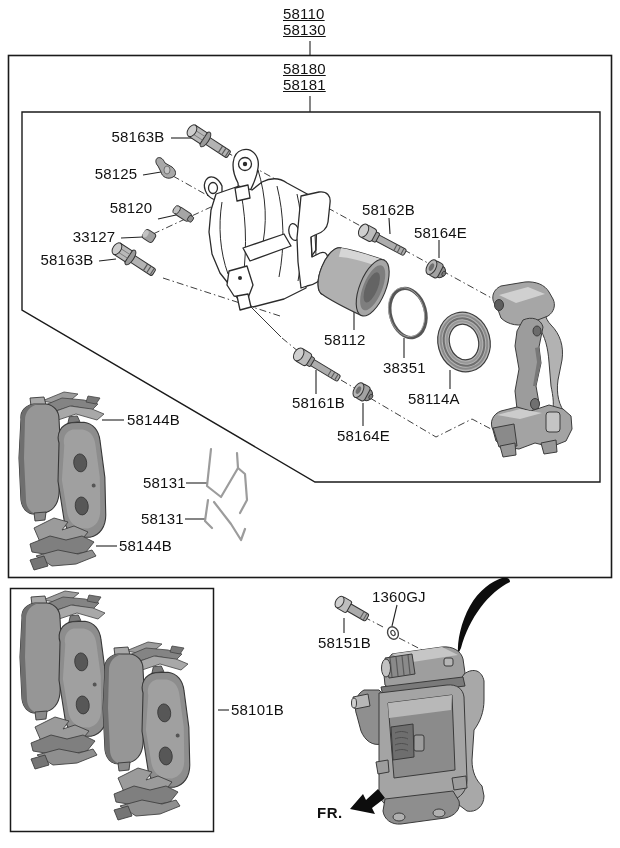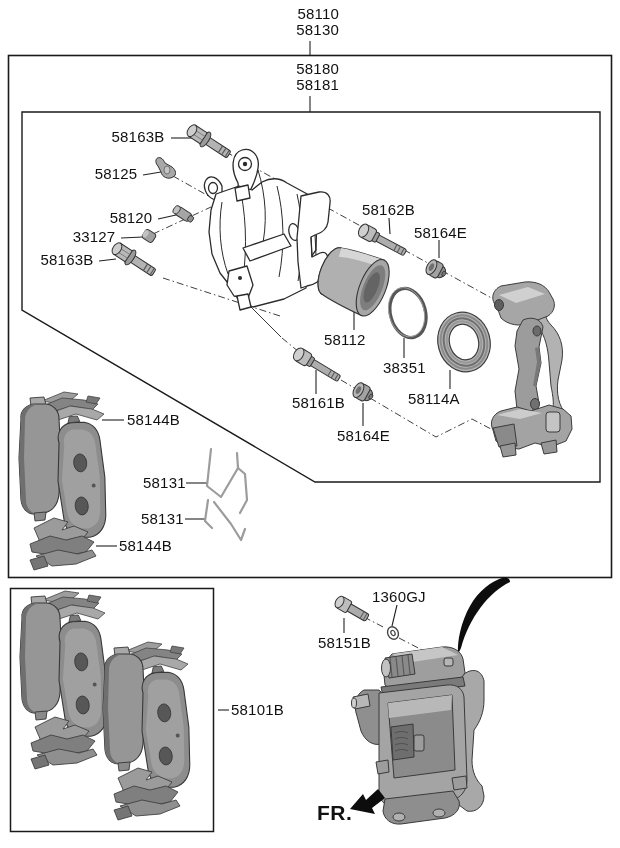--- a/index.html
+++ b/index.html
@@ -2,22 +2,22 @@
 <html><head>
 <meta charset="utf-8">
 <style>
   html,body{margin:0;padding:0;background:#fff;}
   .stage{position:relative;width:620px;height:848px;background:#fff;overflow:hidden;
          font-family:"Liberation Sans",sans-serif;}
   .stage svg{position:absolute;left:0;top:0;}
   .lbl{position:absolute;font:15px/16px "Liberation Sans",sans-serif;color:#111;
        white-space:nowrap;letter-spacing:.2px;text-align:center;}
   .lbl.r{text-align:center;}
-  .lbl.c{text-align:right;}
-  .lbl.fr{font-weight:bold;font-size:21px;letter-spacing:.5px;}
+  .lbl.c{text-align:left;text-decoration:underline;}
+  .lbl.fr{font-weight:bold;font-size:15px;letter-spacing:.5px;}
 </style>
 </head>
 <body>
 
 <div class="stage">
 
 <svg width="620" height="848" viewBox="0 0 620 848">
 
   <g fill="none" stroke="#1a1a1a">
     <rect x="8.5" y="55.5" width="603" height="522" stroke-width="1.6"></rect>
@@ -275,21 +275,21 @@
   <path d="M350,809 L363,794 L366,800 L378,789 L385,798 L372,808 L375,814 Z" fill="#0d0d0d"></path>
 </svg>
 
 <div class="lbl c" style="left:283px;top:6px;width:56px">58110</div>
 <div class="lbl c" style="left:283px;top:22px;width:56px">58130</div>
 <div class="lbl c" style="left:283px;top:61px;width:56px">58180</div>
 <div class="lbl c" style="left:283px;top:77px;width:56px">58181</div>
 
 <div class="lbl r" style="left:108px;top:129px;width:60px">58163B</div>
 <div class="lbl r" style="left:91px;top:166px;width:50px">58125</div>
-<div class="lbl r" style="left:106px;top:210px;width:50px">58120</div>
+<div class="lbl r" style="left:106px;top:200px;width:50px">58120</div>
 <div class="lbl r" style="left:69px;top:229px;width:50px">33127</div>
 <div class="lbl r" style="left:37px;top:252px;width:60px">58163B</div>
 
 <div class="lbl" style="left:362px;top:202px">58162B</div>
 <div class="lbl" style="left:414px;top:225px">58164E</div>
 <div class="lbl" style="left:324px;top:332px">58112</div>
 <div class="lbl" style="left:383px;top:360px">38351</div>
 <div class="lbl" style="left:408px;top:391px">58114A</div>
 <div class="lbl" style="left:292px;top:395px">58161B</div>
 <div class="lbl" style="left:337px;top:428px">58164E</div>

